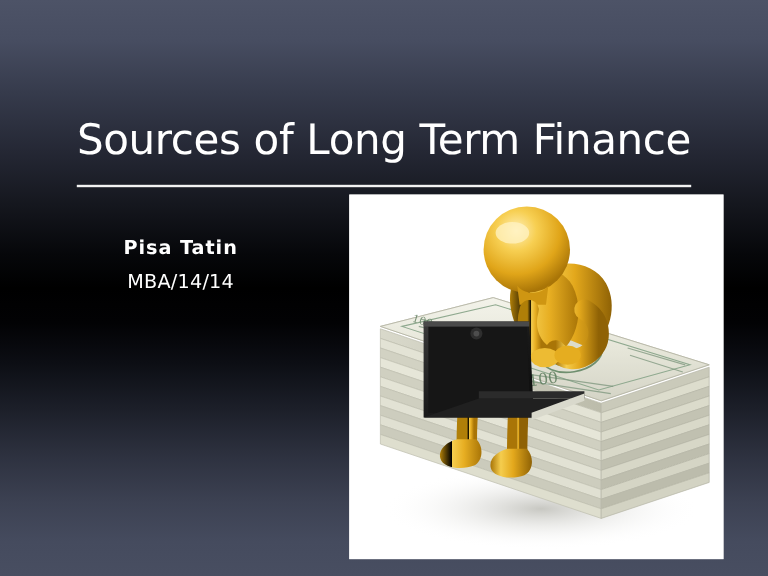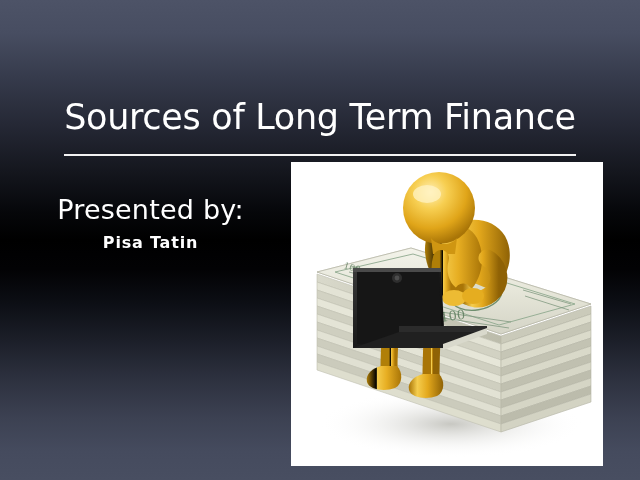--- a/index.html
+++ b/index.html
@@ -110,22 +110,22 @@
 </head>
 <body>
 
 <div id="slide">
 
   <div id="title-block">
     <div id="slide-title">Sources of Long Term Finance</div>
   </div>
 
   <div id="byline-block">
-    <div id="presented-by">Presented by:</div>
     <div id="presenter-name">Pisa Tatin</div>
+    <div id="presenter-roll">MBA/14/14</div>
   </div>
 
   <div id="illustration">
     <svg width="312" height="304" viewBox="0 0 312 304">
       <defs>
         <radialGradient id="headG" cx="38%" cy="28%" r="72%">
           <stop offset="0%" stop-color="#fff0b8"></stop>
           <stop offset="32%" stop-color="#f7cf52"></stop>
           <stop offset="70%" stop-color="#e0a519"></stop>
           <stop offset="100%" stop-color="#a97507"></stop>

